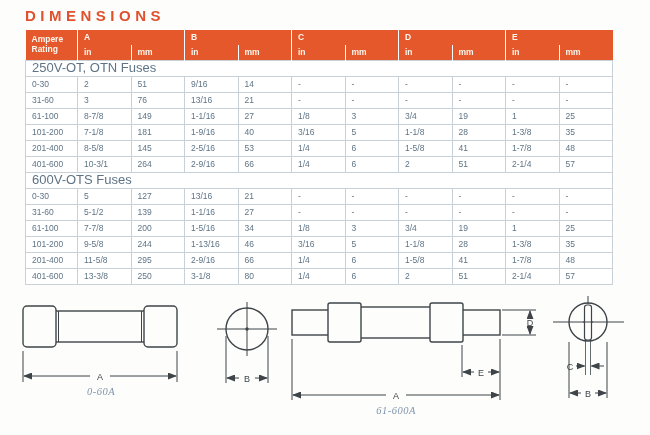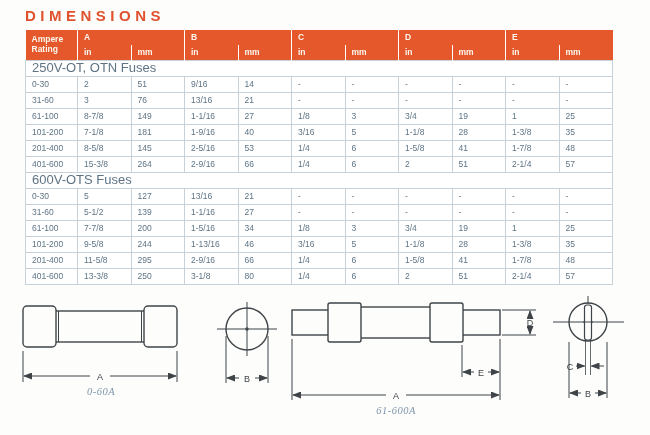--- a/index.html
+++ b/index.html
@@ -143,21 +143,21 @@
       <td>53</td>
       <td>1/4</td>
       <td>6</td>
       <td>1-5/8</td>
       <td>41</td>
       <td>1-7/8</td>
       <td>48</td>
     </tr>
     <tr class="data-row">
       <td>401-600</td>
-      <td>15-3/8</td>
+      <td>10-3/1</td>
       <td>264</td>
       <td>2-9/16</td>
       <td>66</td>
       <td>1/4</td>
       <td>6</td>
       <td>2</td>
       <td>51</td>
       <td>2-1/4</td>
       <td>57</td>
     </tr>

